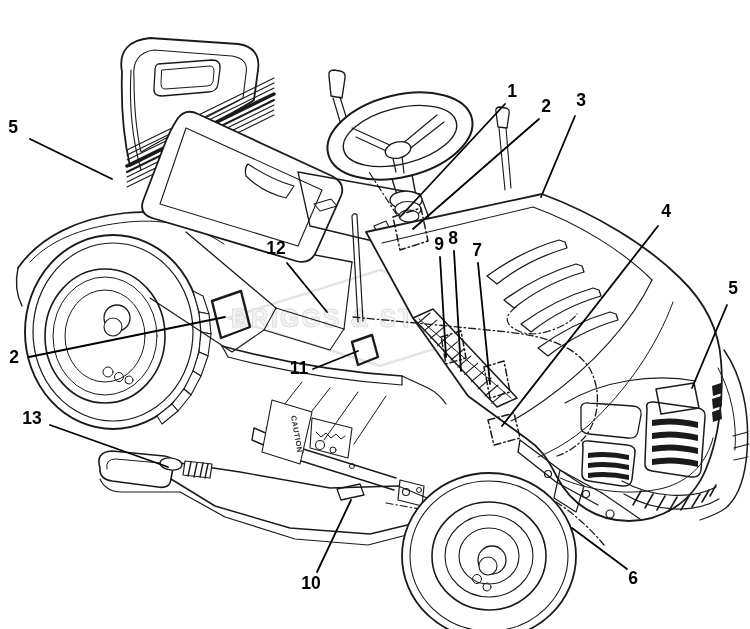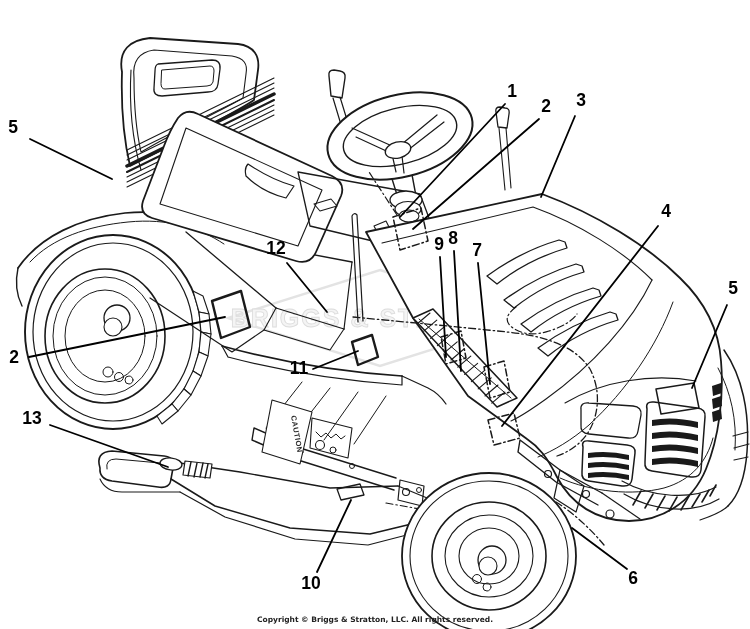--- a/index.html
+++ b/index.html
@@ -260,14 +260,13 @@
     <text class="callout" x="733" y="294">5</text>
     <text class="callout" x="276" y="254">12</text>
     <text class="callout" x="14" y="363">2</text>
     <text class="callout" x="299" y="374">11</text>
     <text class="callout" x="32" y="424">13</text>
     <text class="callout" x="311" y="589">10</text>
     <text class="callout" x="633" y="584">6</text>
   </g>
 </svg>
 
-<div class="copyright">Copyright © Briggs &amp; Stratton, LLC. All rights reserved.</div>
 </div>
 
 </body></html>

